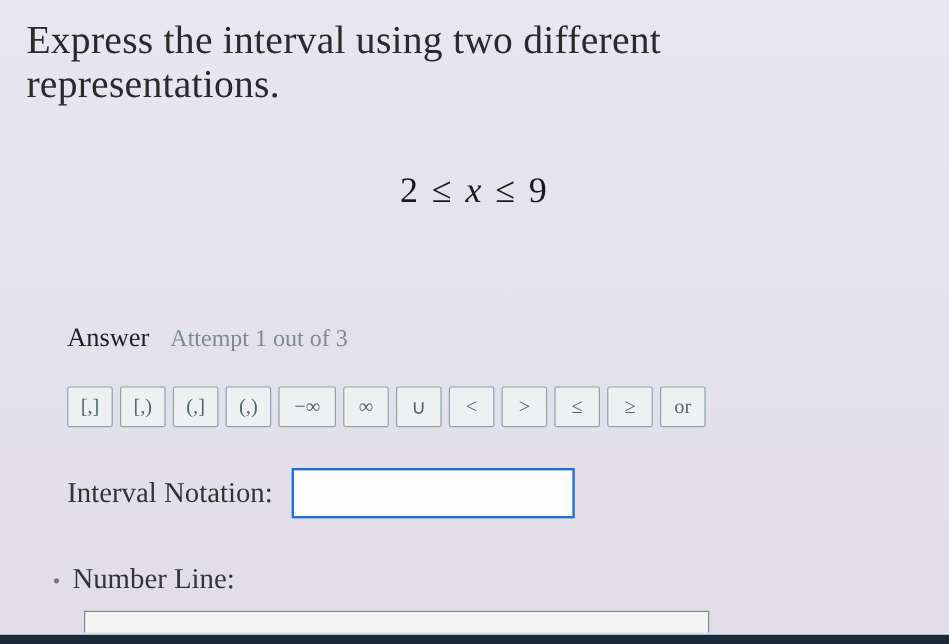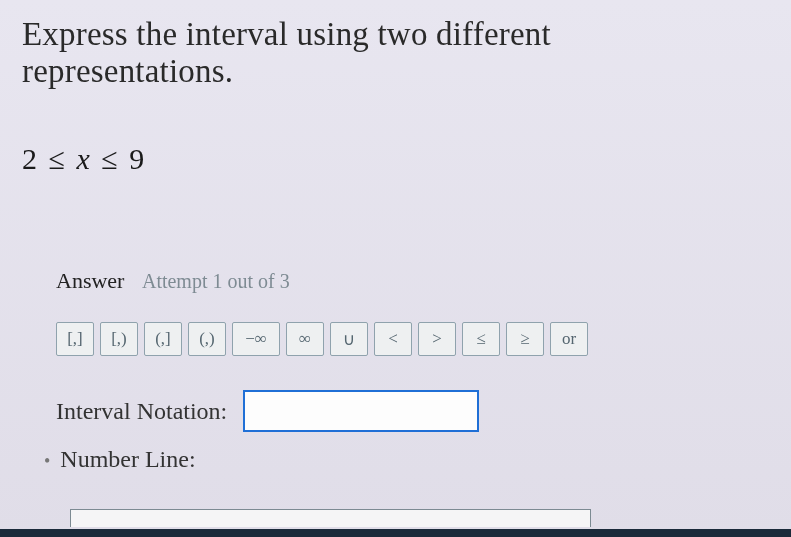--- a/index.html
+++ b/index.html
@@ -12,21 +12,21 @@
     position: relative;
     overflow: hidden;
     padding: 16px 22px 0 22px;
   }
   .question {
     font-size: 33px;
     color: #2a2a2a;
     letter-spacing: 0.2px;
   }
   .formula {
-    text-align: left;
+    text-align: center;
     font-size: 30px;
     font-family: 'Times New Roman', serif;
     color: #1a1a1a;
     margin-top: 52px;
     letter-spacing: 2px;
   }
   .formula .var { font-style: italic; }
   .answer-row {
     margin-top: 92px;
     padding-left: 34px;
@@ -69,21 +69,21 @@
     width: 236px;
     height: 42px;
     border: 2px solid #1f6fd6;
     background: #fdfdfd;
     font-size: 20px;
     padding: 4px 8px;
     font-family: Georgia, serif;
     outline: none;
   }
   .numline-row {
-    margin-top: 14px;
+    margin-top: 38px;
     padding-left: 22px;
     font-size: 24px;
     color: #333;
   }
   .numline-row .dot { color:#777; margin-right:10px; font-size:18px; vertical-align: middle;}
   .numline-box {
     position: absolute;
     left: 70px;
     right: 200px;
     bottom: 10px;

